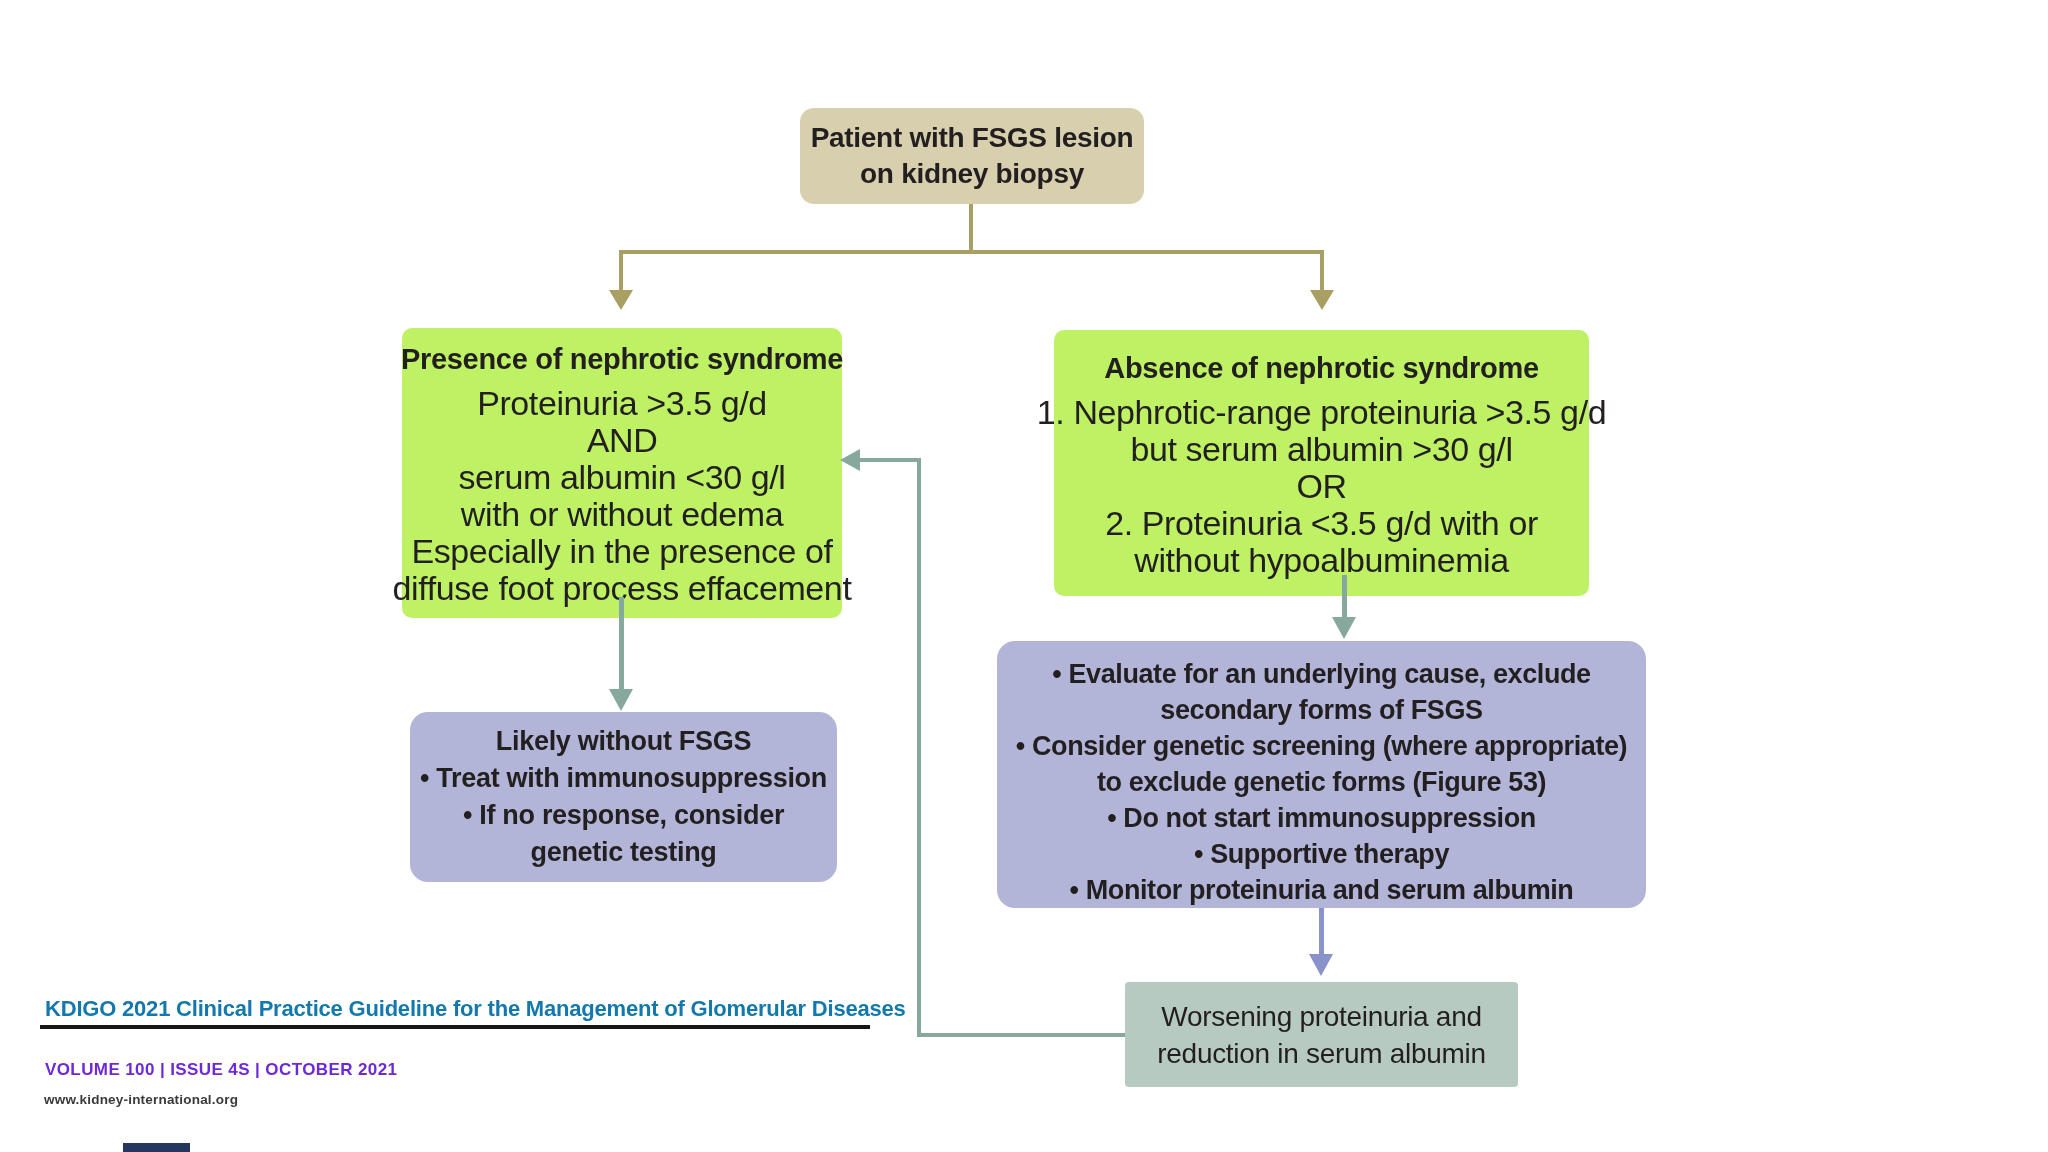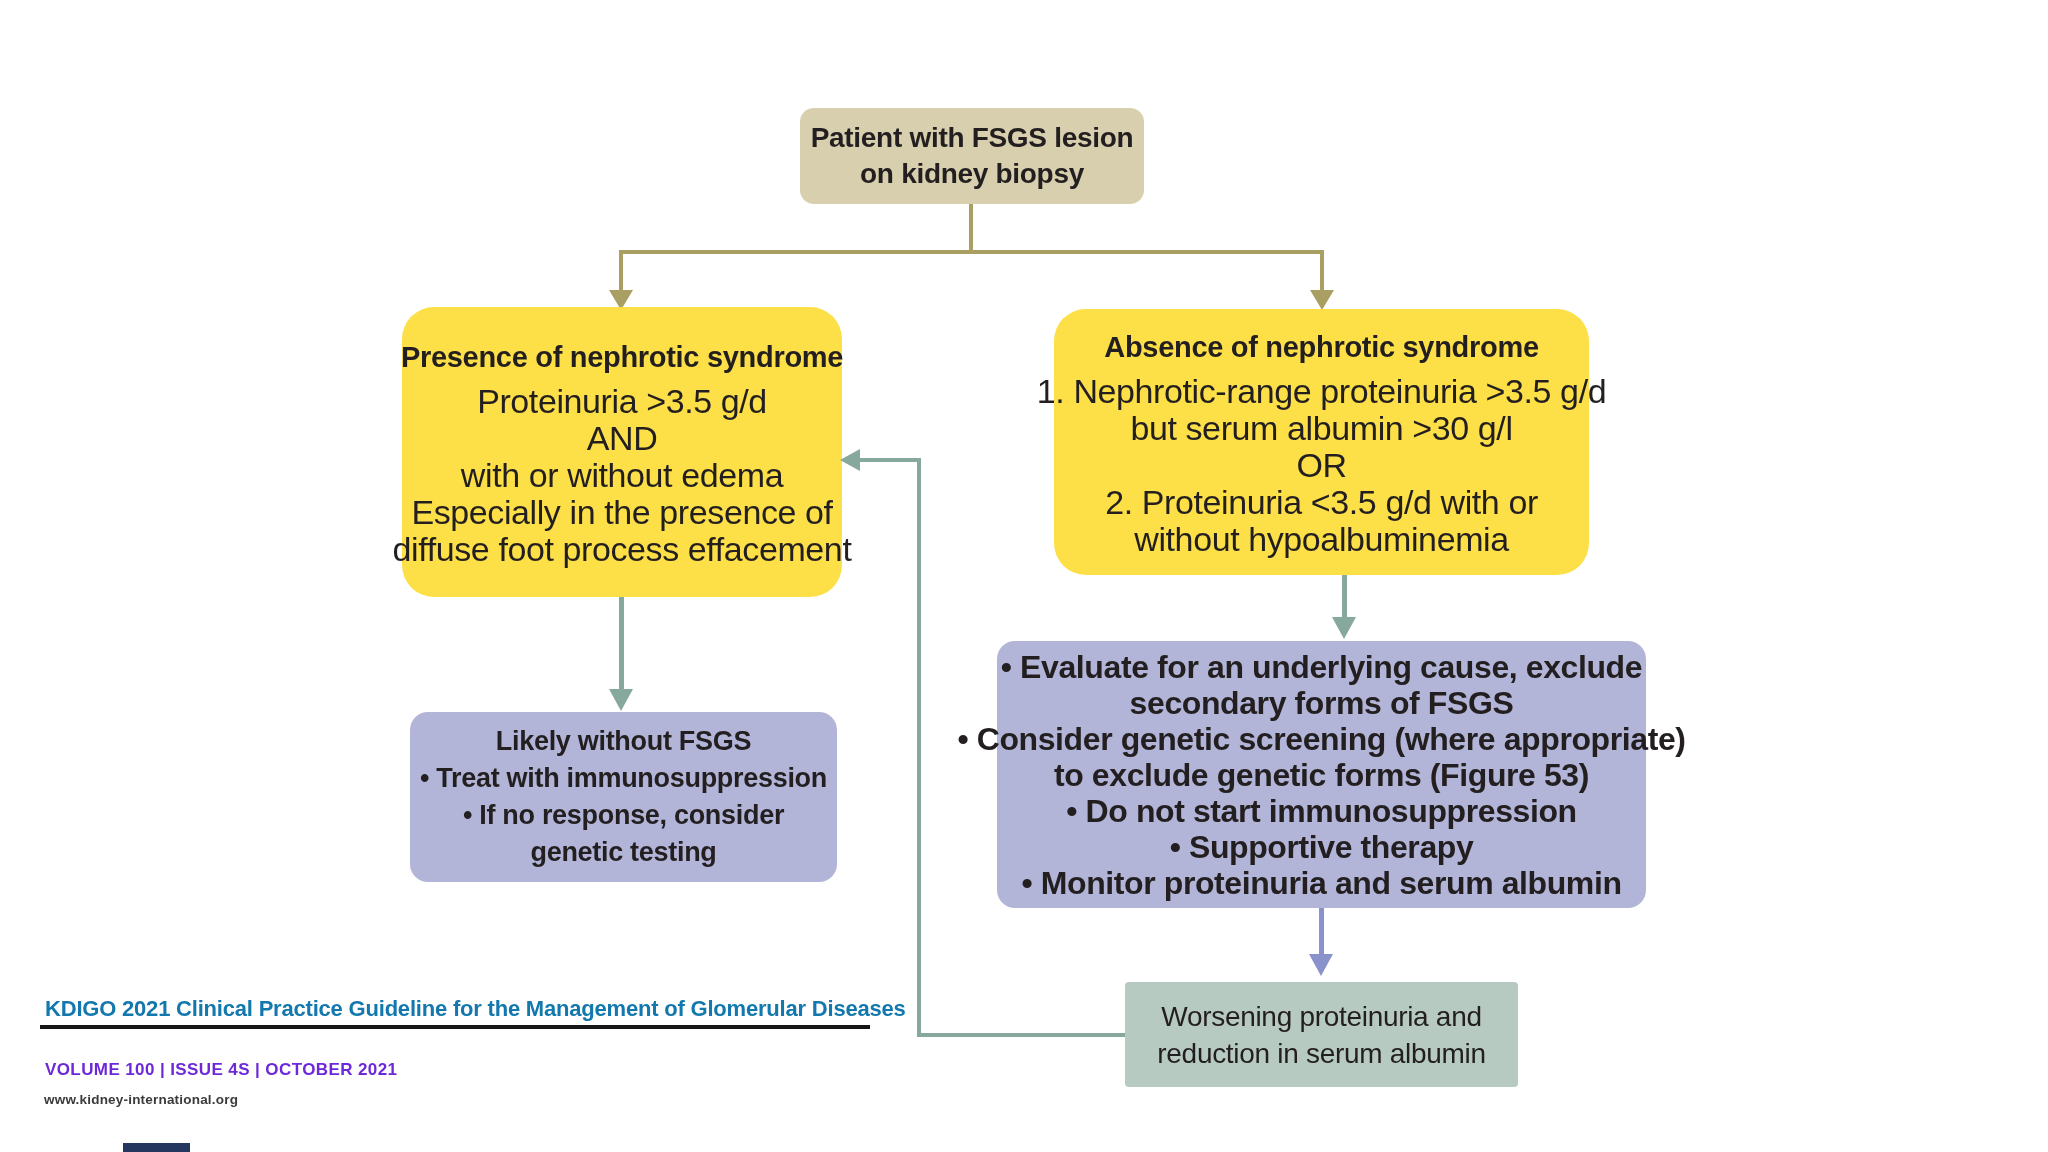--- a/index.html
+++ b/index.html
@@ -7,29 +7,29 @@
     position:relative;width:2048px;height:1152px;background:#ffffff;overflow:hidden;
     font-family:"Liberation Sans","DejaVu Sans",sans-serif;color:#231f20;
   }
   .box{position:absolute;box-sizing:border-box;display:flex;flex-direction:column;
        align-items:center;justify-content:center;text-align:center;}
   .box .line{white-space:nowrap;}
   
   .root-box{left:800px;top:108px;width:344px;height:96px;background:#d7cfad;border-radius:14px;
             font-size:28px;font-weight:bold;line-height:36px;letter-spacing:-0.3px;}
   
-  .green{background:#fde047;border-radius:32px;}
+  .green{background:#bef264;border-radius:10px;margin-top:21px;}
   .presence-box{left:402px;top:307px;width:440px;height:290px;padding:10px 6px;}
   .absence-box{left:1054px;top:309px;width:535px;height:266px;padding:10px 18px;}
   .decision-title{font-size:29px;font-weight:bold;line-height:40px;letter-spacing:-0.3px;margin-bottom:6px;white-space:nowrap;}
   .decision-body{font-size:34px;line-height:37px;letter-spacing:-0.4px;}
   
   .purple{background:#b2b5d8;border-radius:18px;font-weight:bold;}
   .primary-box{left:410px;top:712px;width:427px;height:170px;font-size:27px;line-height:37px;letter-spacing:-0.3px;}
-  .evaluate-box{left:997px;top:641px;width:649px;height:267px;font-size:32px;line-height:36px;letter-spacing:-0.4px;}
+  .evaluate-box{left:997px;top:641px;width:649px;height:267px;font-size:27px;line-height:36px;letter-spacing:-0.4px;justify-content:flex-end;}
   
   .worsening-box{left:1125px;top:982px;width:393px;height:105px;background:#b7cac2;border-radius:4px;
                  font-size:28px;line-height:37px;letter-spacing:-0.3px;}
   
   .cline{position:absolute;}
   .tan{background:#a99f63;}
   .teal{background:#87a89c;}
   .purpleline{background:#8a92cb;}
   .arrow-down{position:absolute;width:0;height:0;border-left:12px solid transparent;border-right:12px solid transparent;}
   .arrow-down.tanhead{border-top:20px solid #a99f63;background:none;}
@@ -60,20 +60,21 @@
   <div class="cline tan" style="left:619px;top:250px;width:4px;height:42px;"></div>
   <div class="arrow-down tanhead" style="left:609px;top:290px;"></div>
   <div class="cline tan" style="left:1320px;top:250px;width:4px;height:42px;"></div>
   <div class="arrow-down tanhead" style="left:1310px;top:290px;"></div>
 
   <div class="box green presence-box">
     <div class="decision-title">Presence of nephrotic syndrome</div>
     <div class="decision-body">
       <div class="line">Proteinuria &gt;3.5 g/d</div>
       <div class="line">AND</div>
+      <div class="line">serum albumin &lt;30 g/l</div>
       <div class="line">with or without edema</div>
       <div class="line">Especially in the presence of</div>
       <div class="line">diffuse foot process effacement</div>
     </div>
   </div>
 
   <div class="box green absence-box">
     <div class="decision-title">Absence of nephrotic syndrome</div>
     <div class="decision-body">
       <div class="line">1. Nephrotic-range proteinuria &gt;3.5 g/d</div>

